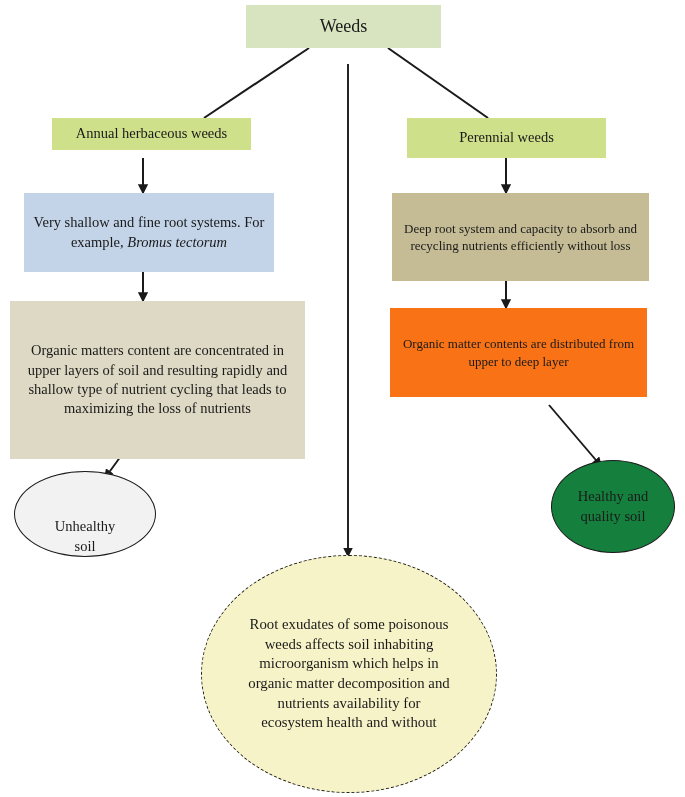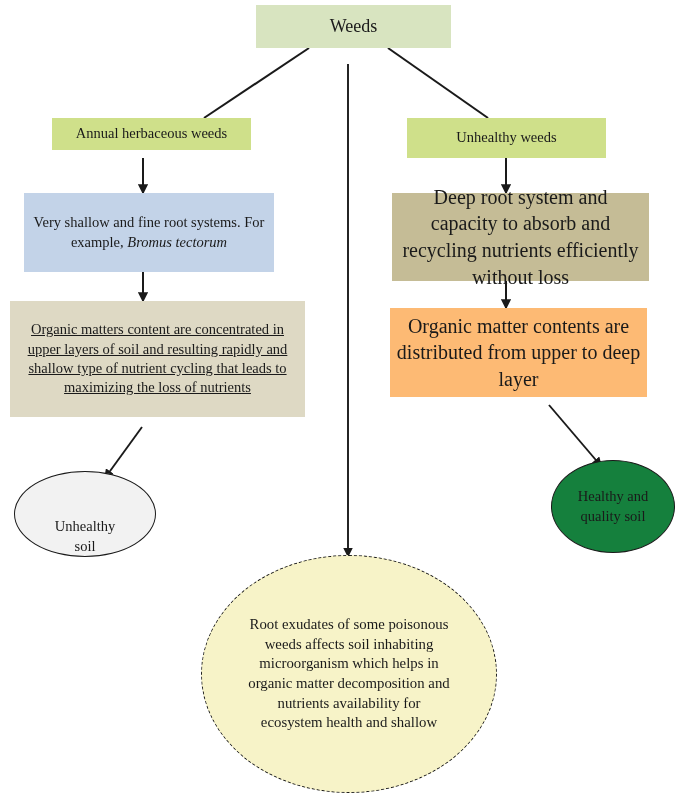--- a/index.html
+++ b/index.html
@@ -77,60 +77,60 @@
 
     <line x1="142" y1="427" x2="105" y2="478" stroke="#1a1a1a" stroke-width="1.9" marker-end="url(#ah)"></line>
 
     <line x1="506" y1="158" x2="506" y2="193" stroke="#1a1a1a" stroke-width="2" marker-end="url(#ah)"></line>
 
     <line x1="506" y1="281" x2="506" y2="308" stroke="#1a1a1a" stroke-width="2" marker-end="url(#ah)"></line>
 
     <line x1="549" y1="405" x2="601" y2="466" stroke="#1a1a1a" stroke-width="1.9" marker-end="url(#ah)"></line>
   </svg>
 
-  <div class="node rect" style="left:256px; top:5px; width:195px; height:43px; background:#d8e4c0; font-size:18px;font-family:Liberation Serif, serif;">
+  <div class="node rect" style="left:246px; top:5px; width:195px; height:43px; background:#d8e4c0; font-size:18px;font-family:Liberation Serif, serif;">
     <span class="txt">Weeds</span>
   </div>
 
   <div class="node rect" style="left:52px; top:118px; width:199px; height:32px; background:#cfe08a; font-size:14.5px;">
     <span class="txt">Annual herbaceous weeds</span>
   </div>
 
   <div class="node rect" style="left:407px; top:118px; width:199px; height:40px; background:#cfe08a; font-size:14.5px;">
-    <span class="txt">Unhealthy weeds</span>
+    <span class="txt">Perennial weeds</span>
   </div>
 
   <div class="node rect" style="left:24px; top:193px; width:250px; height:79px; background:#c3d3e8; font-size:14.5px;">
     <span class="txt"><span>Very shallow and fine root systems. For example, </span><span class="italic-sp">Bromus tectorum</span></span>
   </div>
 
-  <div class="node rect" style="left:392px; top:193px; width:257px; height:88px; background:#c5bc96; font-size:20px;">
+  <div class="node rect" style="left:392px; top:193px; width:257px; height:88px; background:#c5bc96; font-size:13px;">
     <span class="txt">Deep root system and capacity to absorb and recycling nutrients efficiently without loss</span>
   </div>
 
-  <div class="node rect" style="left:10px; top:301px; width:295px; height:116px; background:#ded9c4; font-size:14.5px;text-decoration:underline;">
+  <div class="node rect" style="left:10px; top:301px; width:295px; height:158px; background:#ded9c4; font-size:14.5px;">
     <span class="txt">Organic matters content are concentrated in upper layers of soil and resulting rapidly and shallow type of nutrient cycling that leads to maximizing the loss of nutrients</span>
   </div>
 
-  <div class="node rect" style="left:390px; top:308px; width:257px; height:89px; background:#fdba74; font-size:20px;">
+  <div class="node rect" style="left:390px; top:308px; width:257px; height:89px; background:#f97316; font-size:13px;">
     <span class="txt">Organic matter contents are distributed from upper to deep layer</span>
   </div>
 
   <div class="node ellipse" style="left:14px; top:471px; width:142px; height:86px; background:#f2f2f2; font-size:14.5px;align-items:flex-end;">
     <span class="txt">Unhealthy
 soil</span>
   </div>
 
   <div class="node ellipse" style="left:551px; top:460px; width:124px; height:93px; background:#15803d; font-size:14.5px;">
     <span class="txt">Healthy and
 quality soil</span>
   </div>
 
   <div class="node ellipse-dashed" style="left:201px; top:555px; width:296px; height:238px; background:#f7f3c8; font-size:14.8px;">
     <span class="txt">Root exudates of some poisonous
 weeds affects soil inhabiting
 microorganism which helps in
 organic matter decomposition and
 nutrients availability for
-ecosystem health and shallow</span>
+ecosystem health and without</span>
   </div>
 
 </div>
 
 </body></html>

